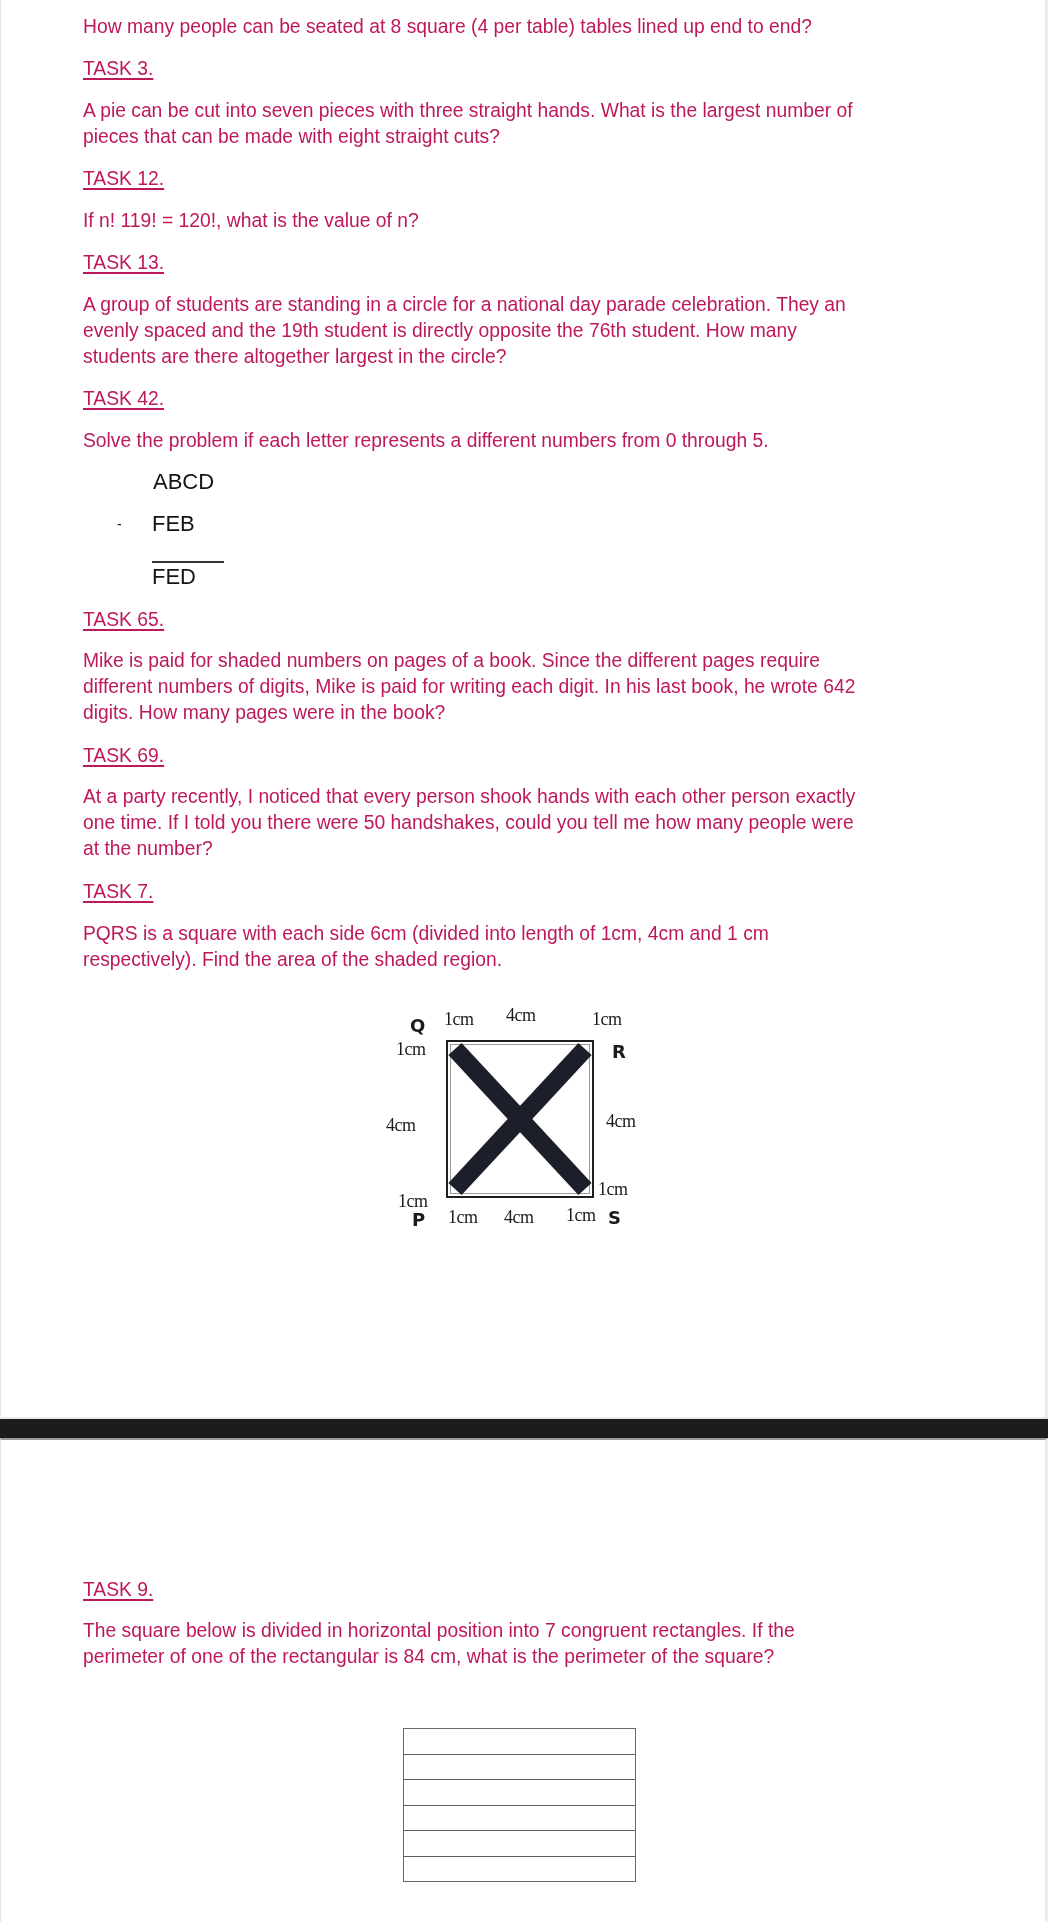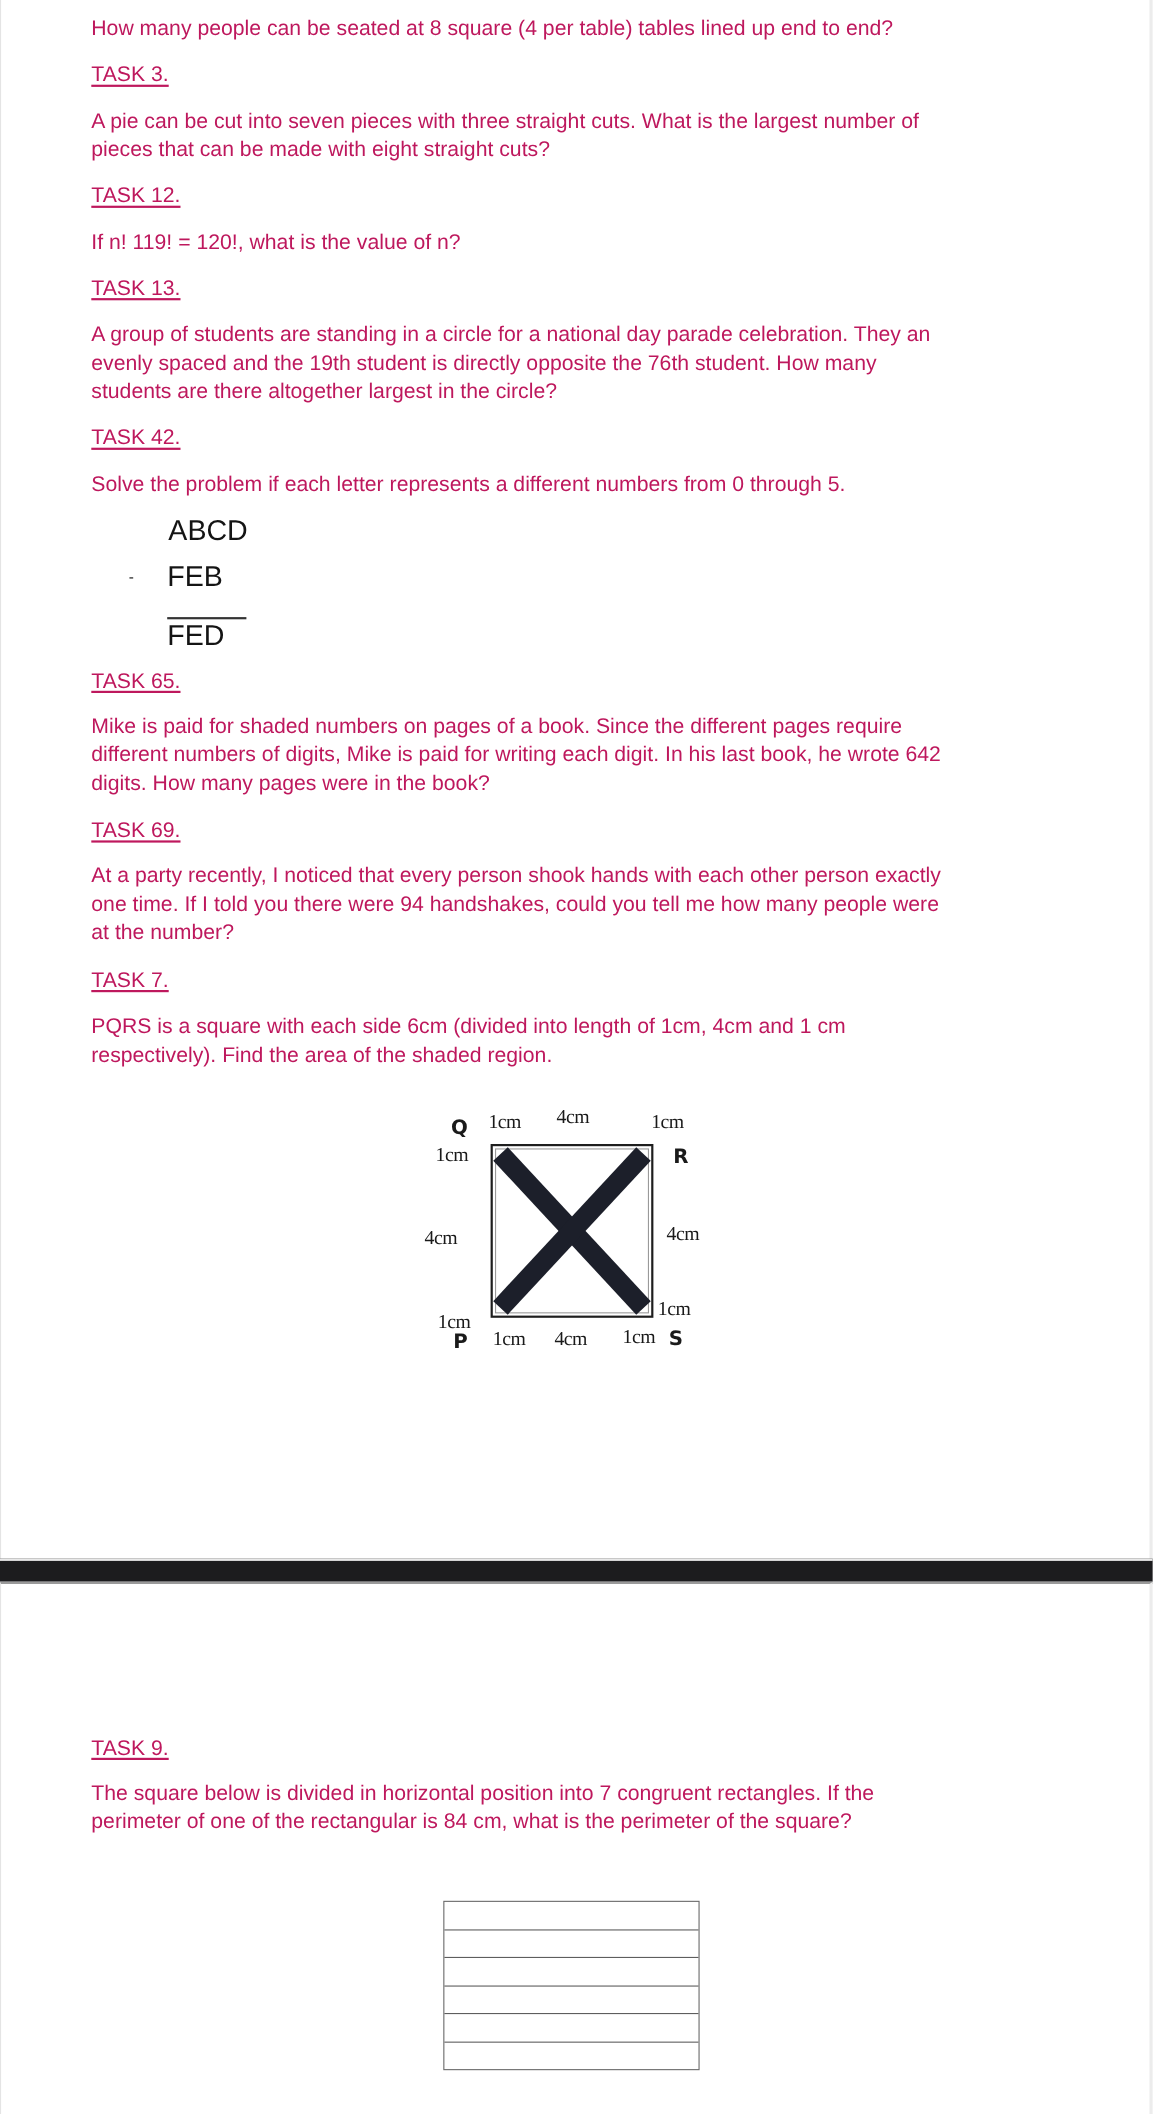--- a/index.html
+++ b/index.html
@@ -24,21 +24,21 @@
     }
     .t {
       position: absolute;
       left: 83px;
       font-size: 19.3px;
       line-height: 26px;
       white-space: nowrap;
       color: #be185d;
     }
     .task-h { text-decoration: underline; text-underline-offset: 3px; text-decoration-thickness: 1.5px; }
-    .eq { position: absolute; font-size: 26px; line-height: 26px; color: #141414; }
+    .eq { position: absolute; font-size: 22px; line-height: 26px; color: #141414; }
     .eq-line { position: absolute; left: 152px; top: 561px; width: 72px; height: 1.5px; background: #333; }
 
     
     .diagram7 { position: absolute; left: 370px; top: 995px; width: 280px; height: 250px; }
     .d-lbl { position: absolute; font-size: 18px; color: #1a1a1a; font-family: Liberation Serif, serif; letter-spacing: -0.5px; }
     .d-pt { position: absolute; font-size: 18px; font-weight: bold; color: #1a1a1a; font-family: "DejaVu Sans", sans-serif; }
     .d-square { position: absolute; left: 76px; top: 45px; width: 148px; height: 158px; border: 2.5px solid #1e1e1e; outline: 1px solid #9a9a9a; outline-offset: -5px; }
 
     
     .diagram9 { position: absolute; left: 403px; top: 1728px; width: 233px; height: 154px; border: 1.5px solid #6a6a6a; }
@@ -48,21 +48,21 @@
 </head>
 <body>
 
 <div class="page page-top"></div>
 <div class="divider-bar"></div>
 <div class="page page-bottom"></div>
 
 <div class="t" style="top:14px">How many people can be seated at 8 square (4 per table) tables lined up end to end?</div>
 
 <div class="t task-h" style="top:56px">TASK 3.</div>
-<div class="t" style="top:98px">A pie can be cut into seven pieces with three straight cuts. What is the largest number of</div>
+<div class="t" style="top:98px">A pie can be cut into seven pieces with three straight hands. What is the largest number of</div>
 <div class="t" style="top:124px">pieces that can be made with eight straight cuts?</div>
 
 <div class="t task-h" style="top:166px">TASK 12.</div>
 <div class="t" style="top:208px">If n! 119! = 120!, what is the value of n?</div>
 
 <div class="t task-h" style="top:250px">TASK 13.</div>
 <div class="t" style="top:292px">A group of students are standing in a circle for a national day parade celebration. They an</div>
 <div class="t" style="top:318px">evenly spaced and the 19th student is directly opposite the 76th student. How many</div>
 <div class="t" style="top:344px">students are there altogether largest in the circle?</div>
 
@@ -74,21 +74,21 @@
 <div class="eq-line"></div>
 <div class="eq" style="left:152px; top:564px">FED</div>
 
 <div class="t task-h" style="top:607px">TASK 65.</div>
 <div class="t" style="top:648px">Mike is paid for shaded numbers on pages of a book. Since the different pages require</div>
 <div class="t" style="top:674px">different numbers of digits, Mike is paid for writing each digit. In his last book, he wrote 642</div>
 <div class="t" style="top:700px">digits. How many pages were in the book?</div>
 
 <div class="t task-h" style="top:743px">TASK 69.</div>
 <div class="t" style="top:784px">At a party recently, I noticed that every person shook hands with each other person exactly</div>
-<div class="t" style="top:810px">one time. If I told you there were 94 handshakes, could you tell me how many people were</div>
+<div class="t" style="top:810px">one time. If I told you there were 50 handshakes, could you tell me how many people were</div>
 <div class="t" style="top:836px">at the number?</div>
 
 <div class="t task-h" style="top:879px">TASK 7.</div>
 <div class="t" style="top:921px">PQRS is a square with each side 6cm (divided into length of 1cm, 4cm and 1 cm</div>
 <div class="t" style="top:947px">respectively). Find the area of the shaded region.</div>
 
 <div class="diagram7">
   <span class="d-pt" style="left:40px; top:20px">Q</span>
   <span class="d-lbl" style="left:74px; top:14px">1cm</span>
   <span class="d-lbl" style="left:136px; top:10px">4cm</span>

